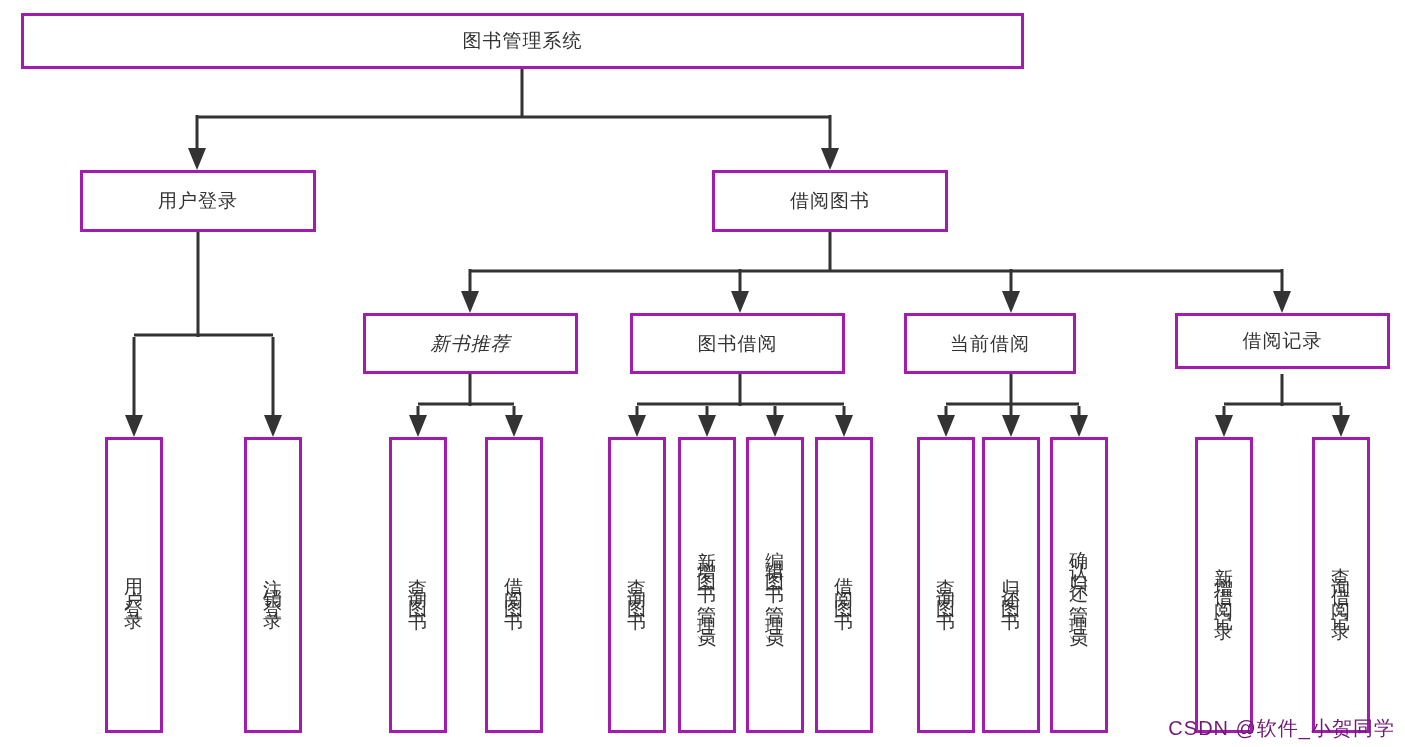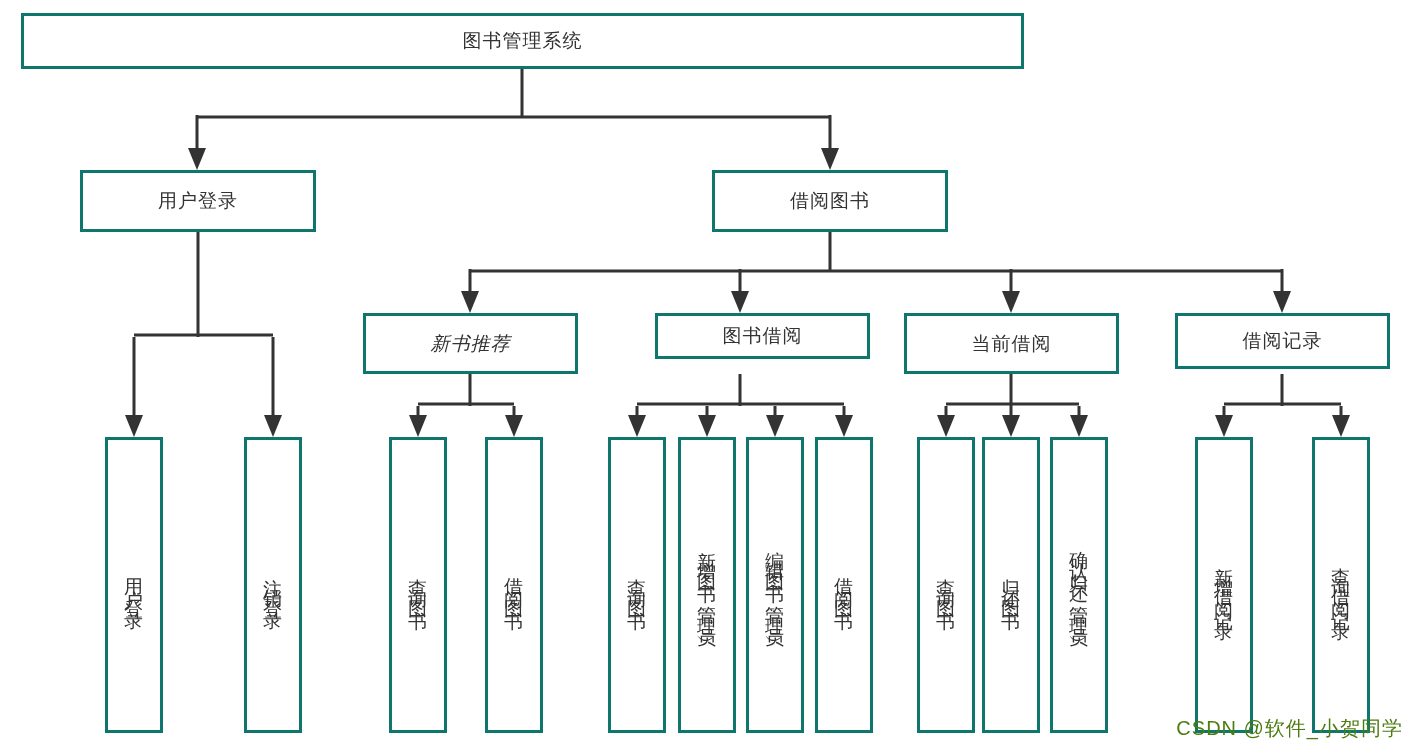--- a/index.html
+++ b/index.html
@@ -18,42 +18,42 @@
   .connectors {
     position: absolute;
     left: 0;
     top: 0;
     width: 1405px;
     height: 747px;
   }
   .node {
     position: absolute;
     box-sizing: border-box;
-    border: 3px solid #0f766e;
+    border: 3px solid #a21caf;
     background: #ffffff;
     color: #333333;
     display: flex;
     align-items: center;
     justify-content: center;
     font-size: 19px;
     letter-spacing: 1px;
   }
   .node .vtext {
     writing-mode: vertical-rl;
     text-orientation: mixed;
     letter-spacing: 11px;
     font-size: 19px;
     line-height: 1;
     white-space: nowrap;
   }
   .watermark {
     position: absolute;
-    right: 2px;
+    right: 10px;
     bottom: 5px;
-    color: #4d7c0f;
+    color: #701a75;
     font-size: 20px;
     letter-spacing: 1px;
     white-space: nowrap;
   }
 </style>
 </head>
 <body>
 
 <div class="canvas">
 
@@ -99,22 +99,22 @@
       <polygon points="1341,437 1332,415 1350,415"></polygon>
     </g>
   </svg>
 
   <div class="node" style="left:21px; top:13px; width:1003px; height:56px;">图书管理系统</div>
 
   <div class="node" style="left:80px; top:170px; width:236px; height:62px;">用户登录</div>
   <div class="node" style="left:712px; top:170px; width:236px; height:62px;">借阅图书</div>
 
   <div class="node" style="left:363px; top:313px; width:215px; height:61px;font-style:italic;">新书推荐</div>
-  <div class="node" style="left:655px; top:313px; width:215px; height:46px;">图书借阅</div>
-  <div class="node" style="left:904px; top:313px; width:215px; height:61px;">当前借阅</div>
+  <div class="node" style="left:630px; top:313px; width:215px; height:61px;">图书借阅</div>
+  <div class="node" style="left:904px; top:313px; width:172px; height:61px;">当前借阅</div>
   <div class="node" style="left:1175px; top:313px; width:215px; height:56px;">借阅记录</div>
 
   <div class="node" style="left:105px; top:437px; width:58px; height:296px;">
     <span class="vtext">用户登录</span>
   </div>
   <div class="node" style="left:244px; top:437px; width:58px; height:296px;">
     <span class="vtext">注销登录</span>
   </div>
 
   <div class="node" style="left:389px; top:437px; width:58px; height:296px;">

